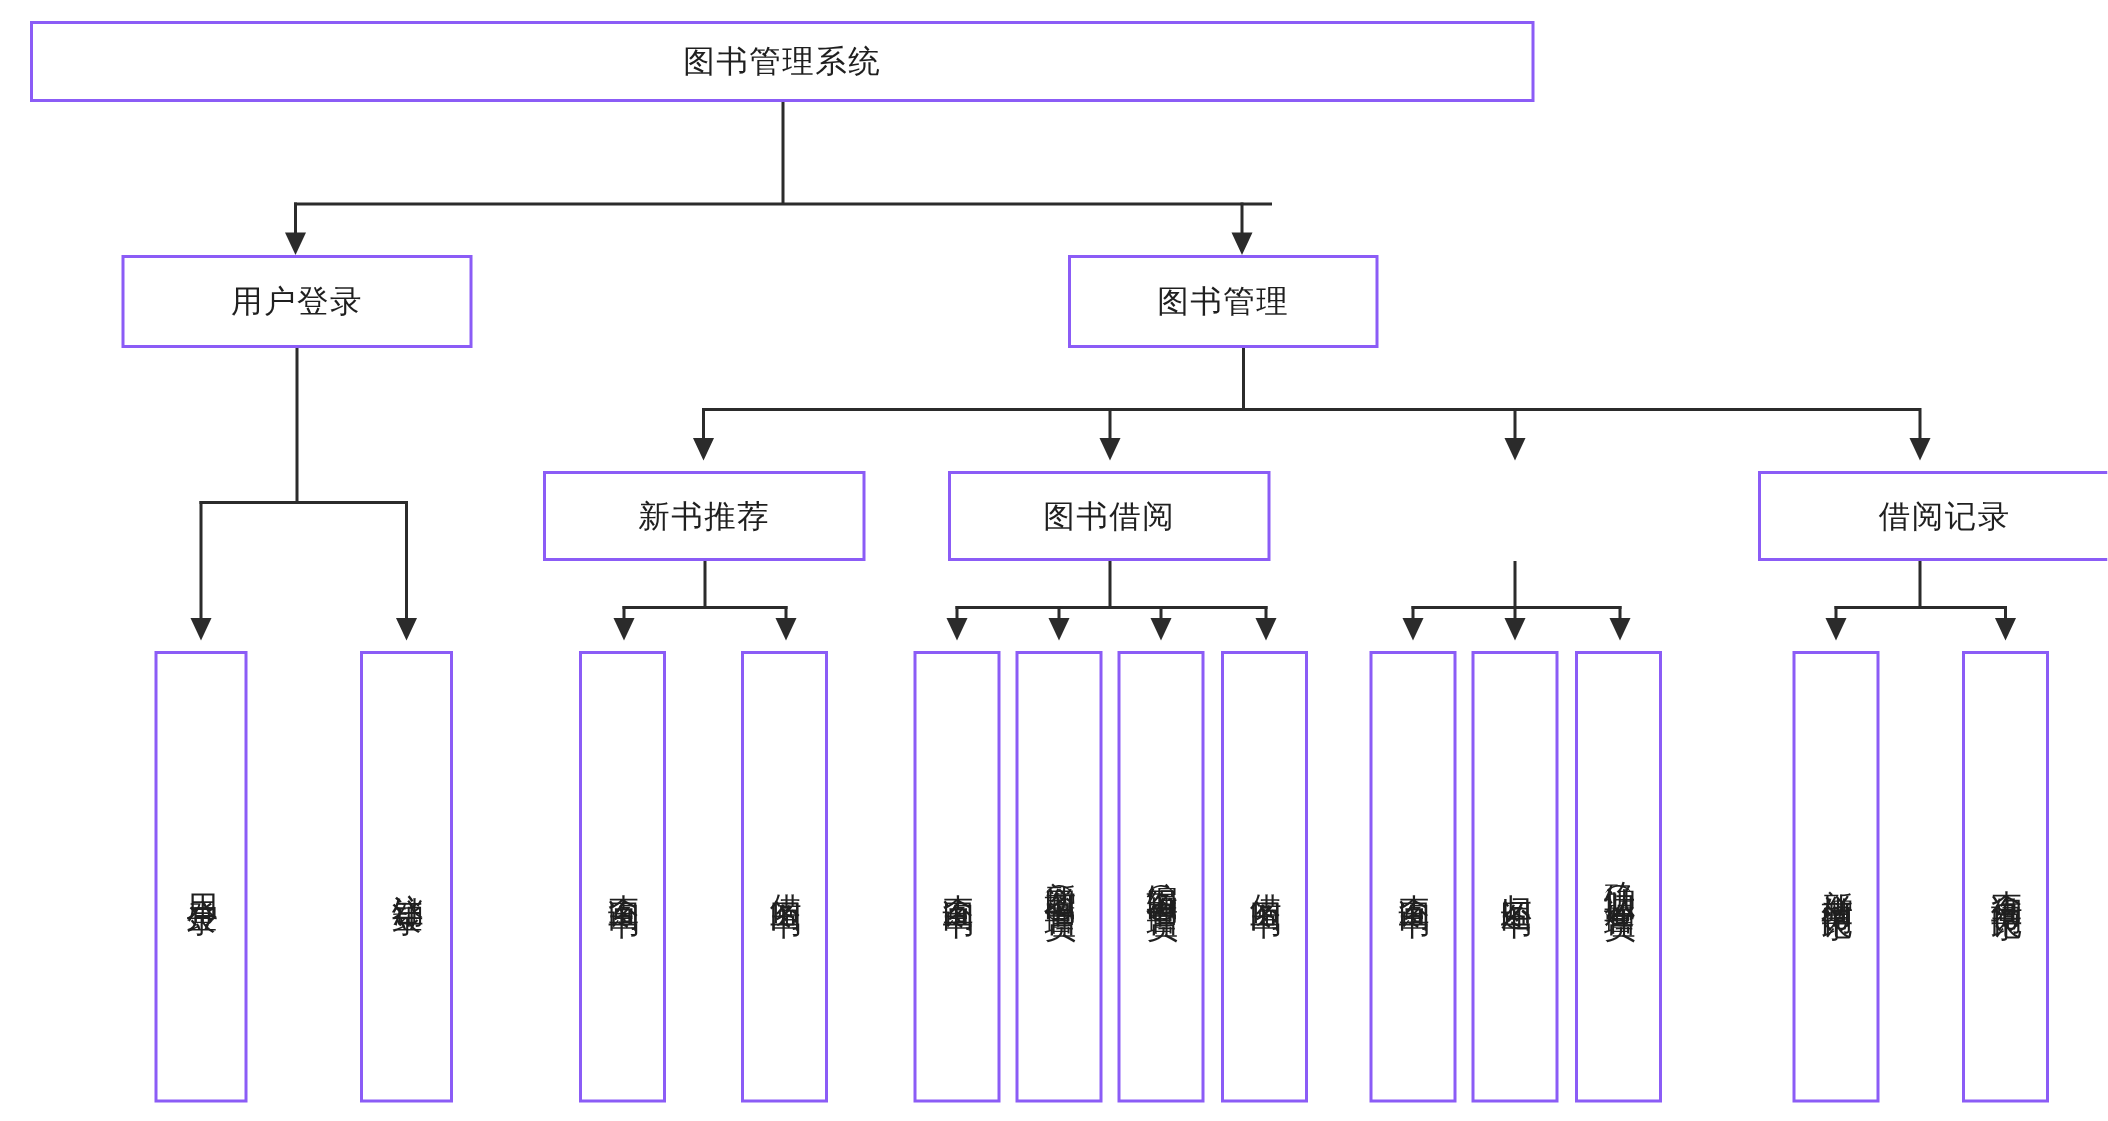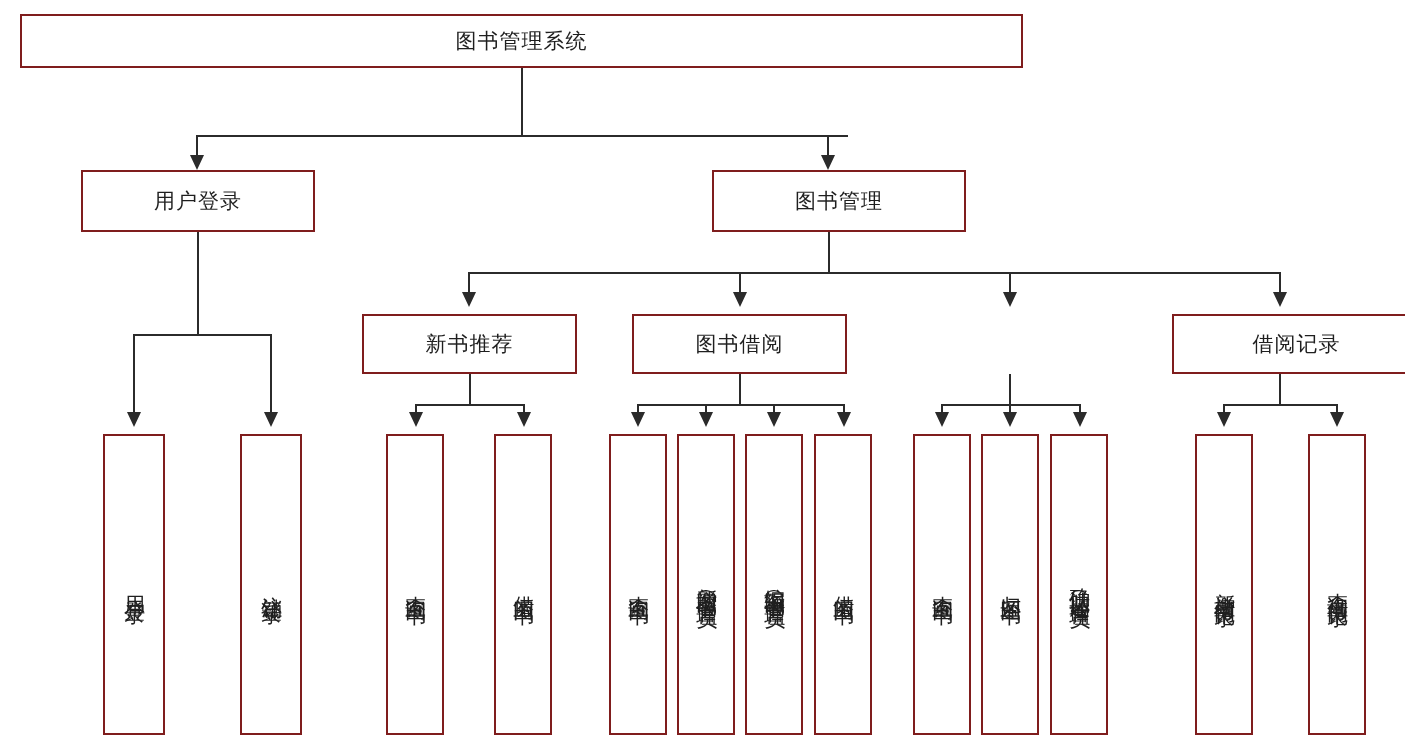--- a/index.html
+++ b/index.html
@@ -16,21 +16,21 @@
     width: 1405px;
     height: 747px;
     background: #ffffff;
     overflow: hidden;
   }
   
   .node {
     position: absolute;
     box-sizing: border-box;
     background: #ffffff;
-    border: 2px solid #7f1d1d;
+    border: 2px solid #8b5cf6;
     display: flex;
     align-items: center;
     justify-content: center;
     color: #1a1a1a;
   }
   .node .label {
     font-size: 21px;
     line-height: 1.25;
     letter-spacing: 1px;
     white-space: nowrap;
@@ -93,21 +93,21 @@
   <div class="conn v" style="left:196px; top:135px; width:2px; height:22px;"></div>
   <div class="arrow" style="left:190px; top:155px;"></div>
 
   <div class="conn v" style="left:827px; top:135px; width:2px; height:22px;"></div>
   <div class="arrow" style="left:821px; top:155px;"></div>
 
   <div class="node horiz" style="left:81px; top:170px; width:234px; height:62px;">
     <span class="label">用户登录</span>
   </div>
 
-  <div class="node horiz" style="left:712px; top:170px; width:254px; height:62px;">
+  <div class="node horiz" style="left:712px; top:170px; width:207px; height:62px;">
     <span class="label">图书管理</span>
   </div>
 
   <div class="conn v" style="left:197px; top:232px; width:2px; height:104px;"></div>
   <div class="conn h" style="left:133px; top:334px; width:139px; height:2px;"></div>
   <div class="conn v" style="left:133px; top:334px; width:2px; height:80px;"></div>
   <div class="arrow" style="left:127px; top:412px;"></div>
   <div class="conn v" style="left:270px; top:334px; width:2px; height:80px;"></div>
   <div class="arrow" style="left:264px; top:412px;"></div>
 

